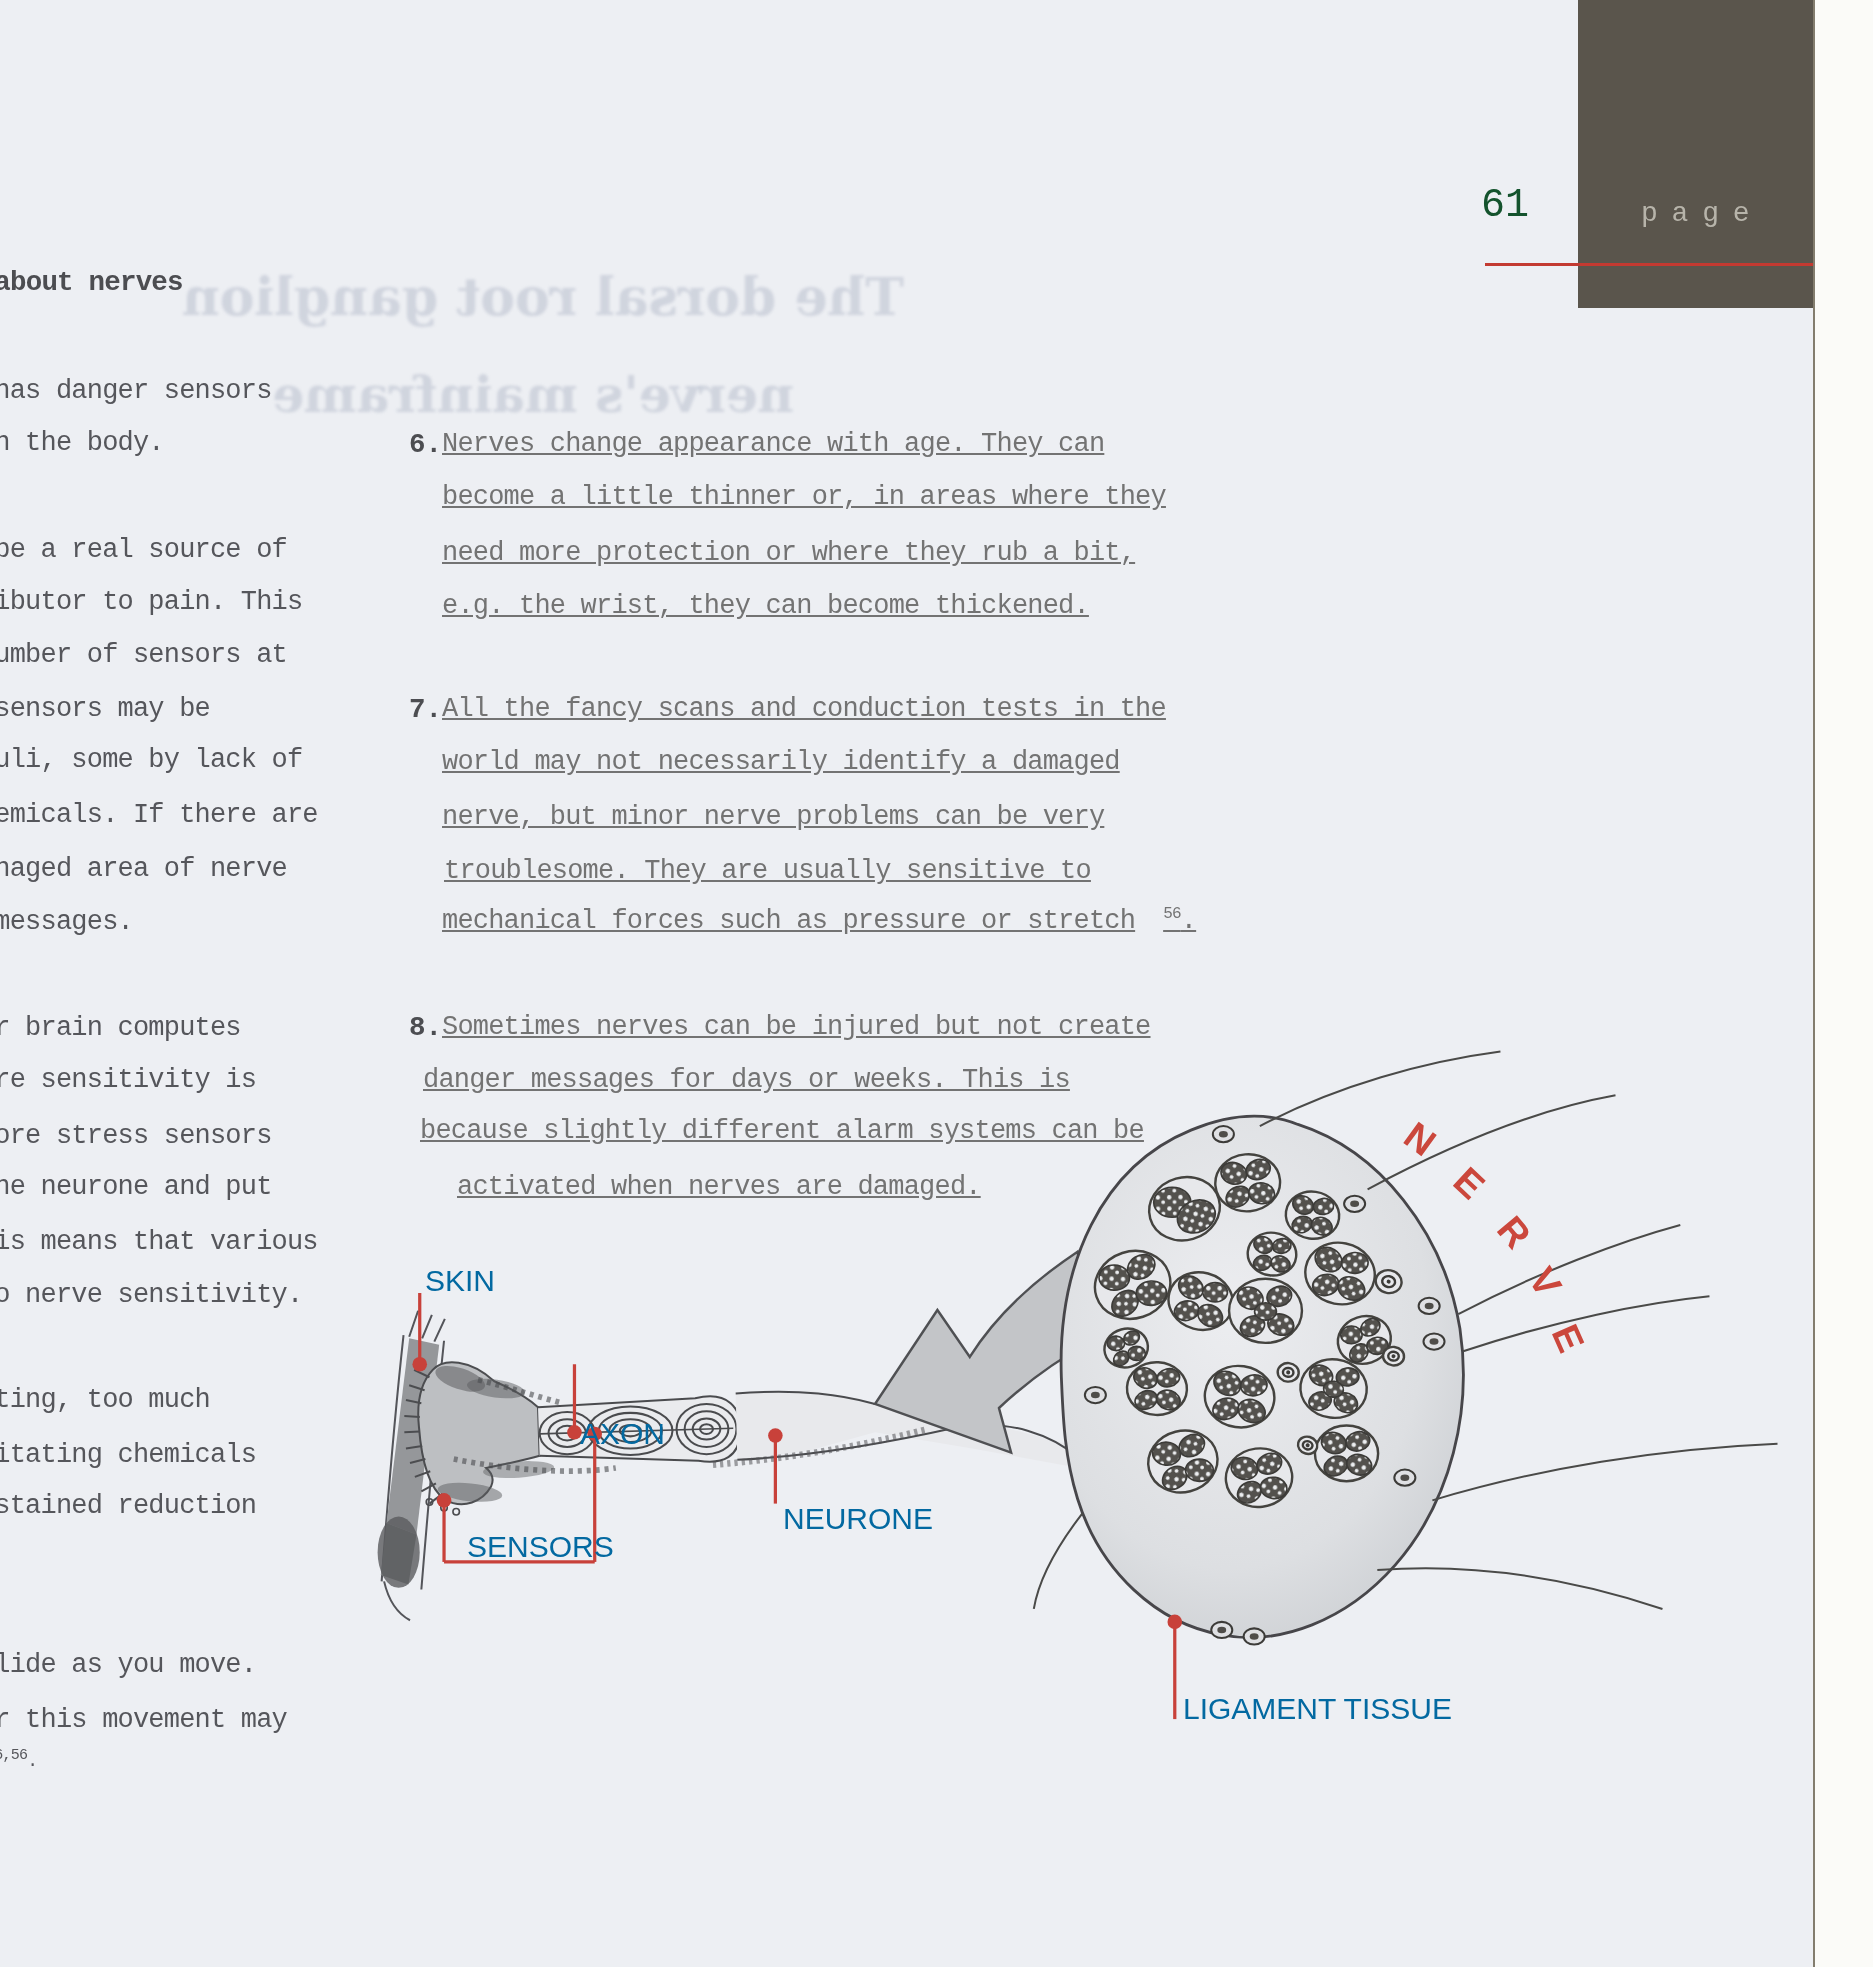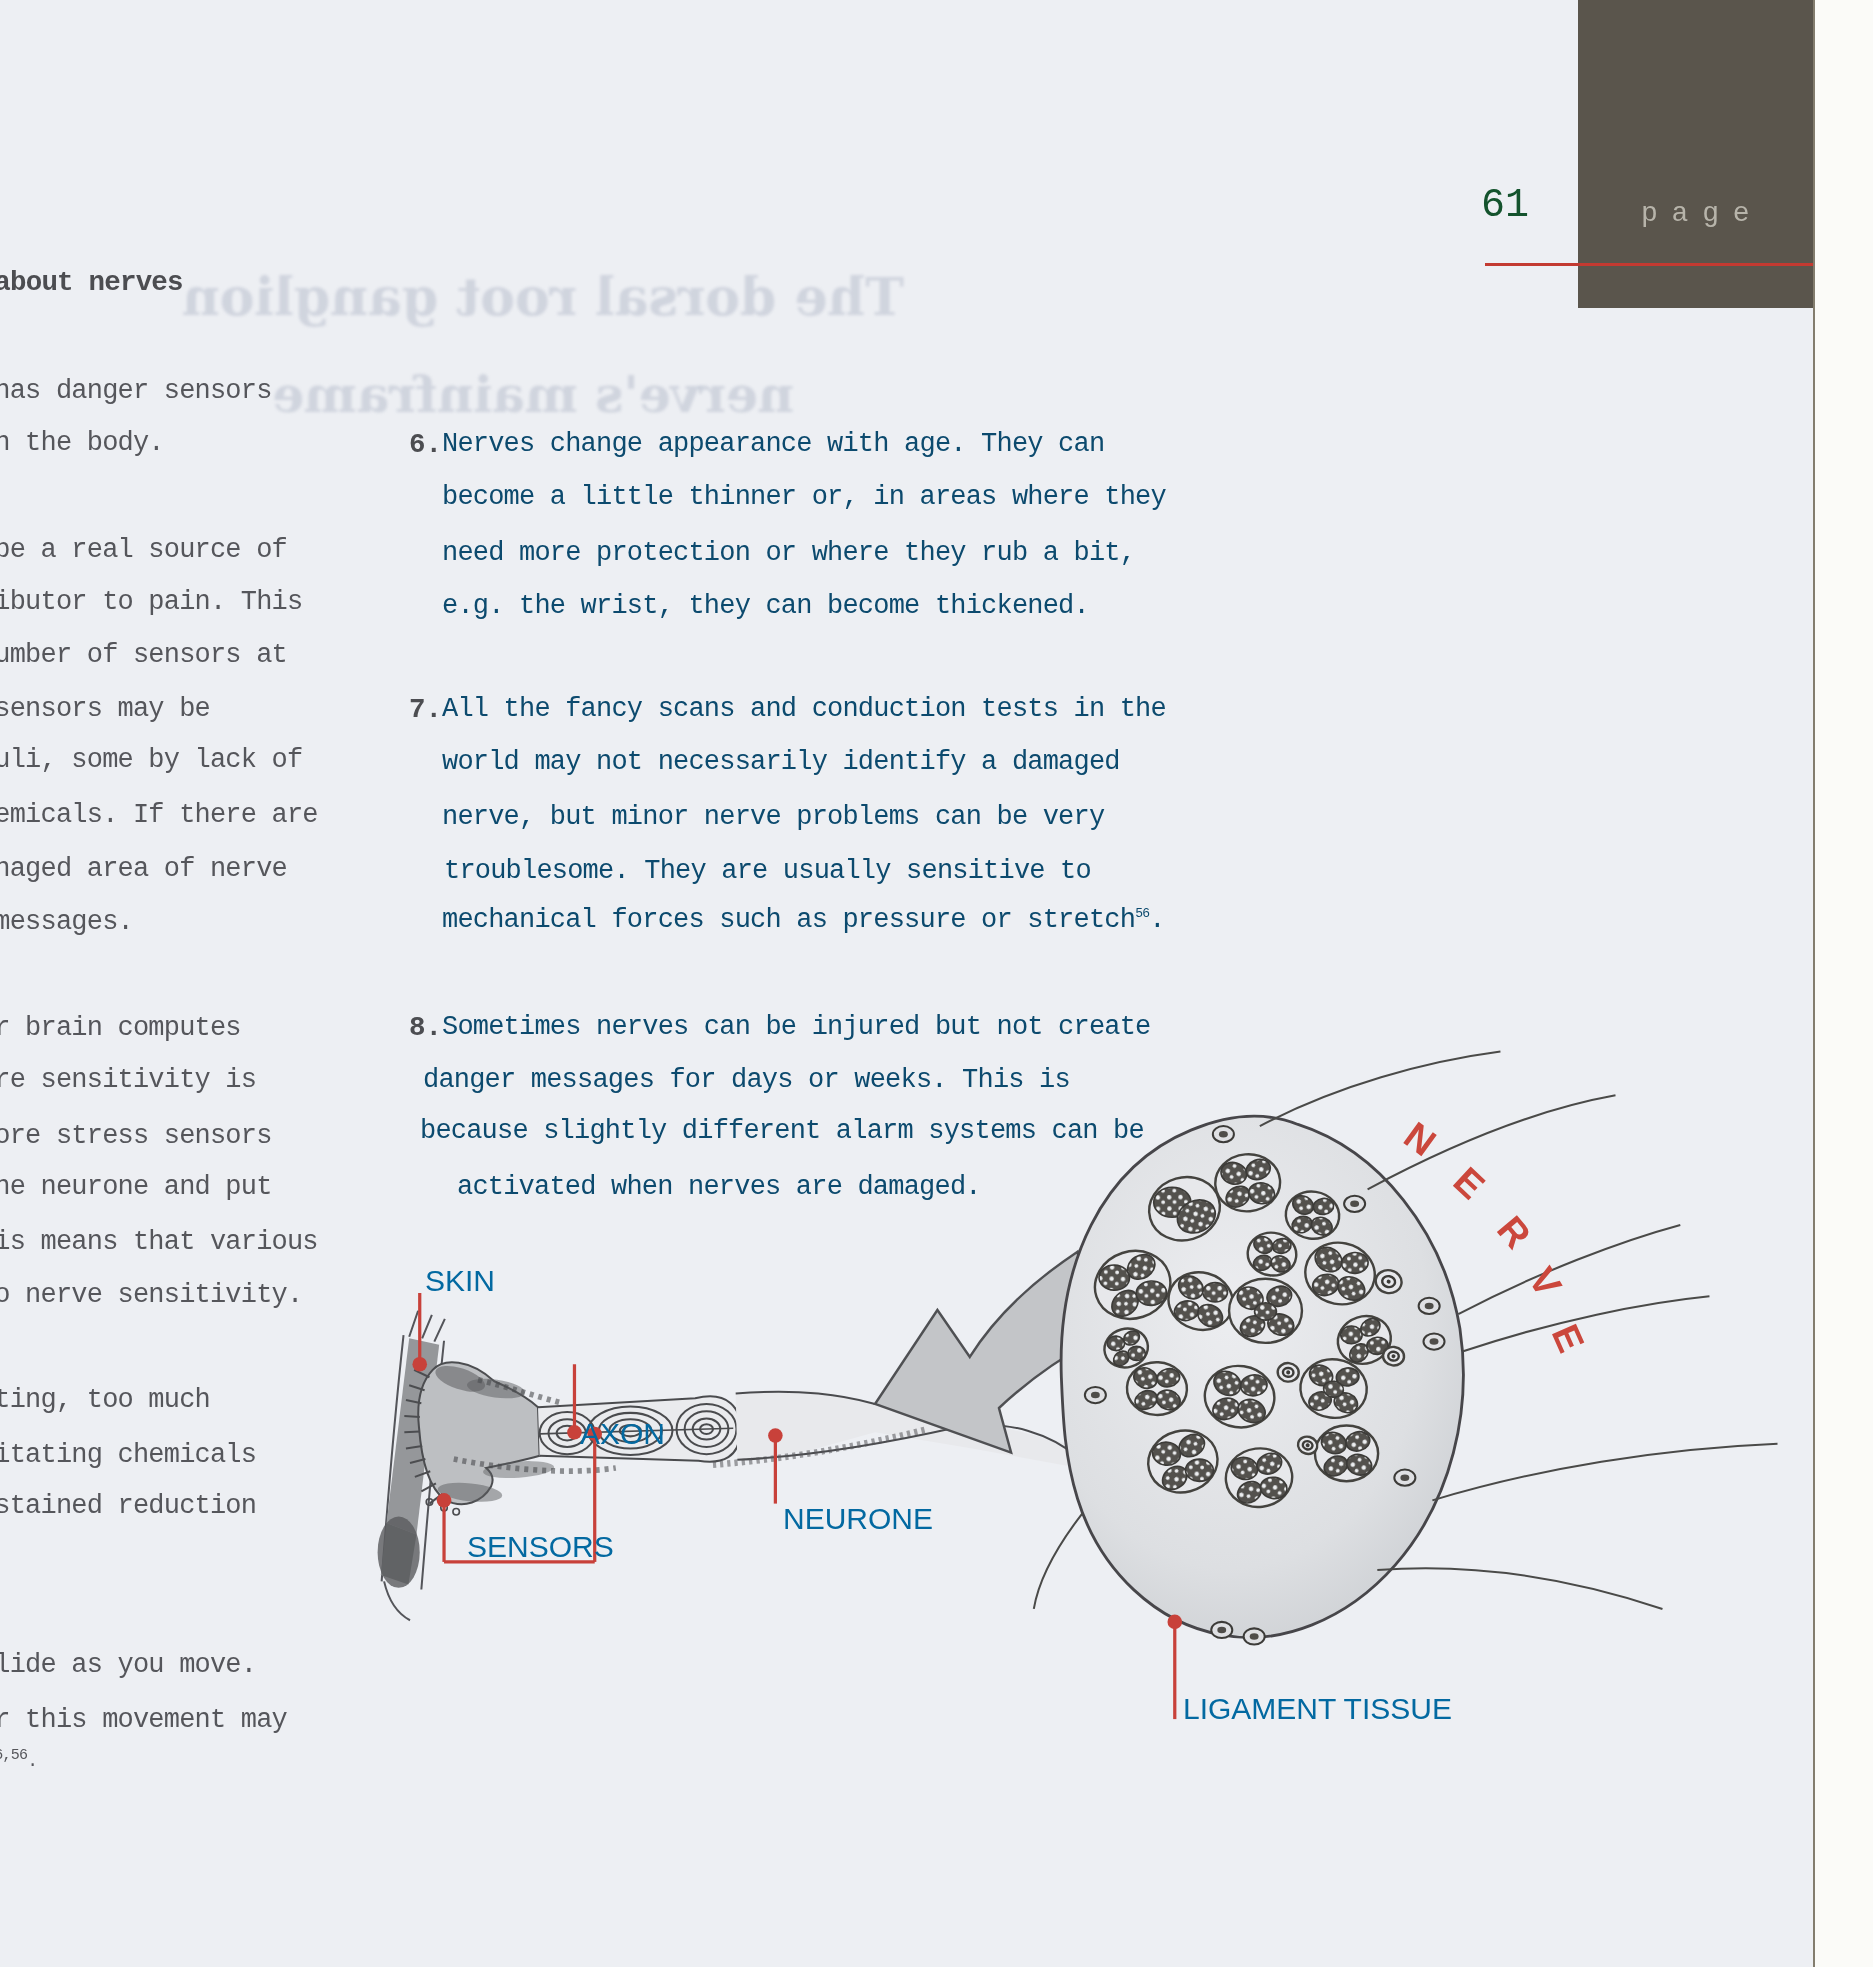--- a/index.html
+++ b/index.html
@@ -1,22 +1,22 @@
 <!DOCTYPE html>
 <html style="font-size:13px"><head>
 <meta charset="utf-8">
 <style>
   html,body{margin:0;padding:0;background:#dcdee2;}
   #scan{position:relative;width:1874px;height:1967px;background:#edeff3;overflow:hidden;
         font-family:"Liberation Mono", monospace;}
   .frag{position:absolute;left:-5.7px;font-size:27px;color:#55565b;white-space:nowrap;letter-spacing:-0.8px;}
   .frag.b{font-weight:bold;color:#4c4d51;font-size:27.5px;}
   .mnum{position:absolute;font-size:27.5px;font-weight:bold;color:#4c4d51;}
-  .mline{position:absolute;font-size:27px;color:#0c4a6e;white-space:nowrap;letter-spacing:-0.8px;}
-  .mline sup{font-size:13px;}
+  .mline{position:absolute;font-size:27px;color:#737373;white-space:nowrap;letter-spacing:-0.8px;text-decoration:underline;}
+  .mline sup{font-size:16px;margin-left:28px;}
   .ghost{position:absolute;transform:scaleX(-1);font-family:"DejaVu Serif",serif;font-weight:bold;
          color:rgba(142,152,176,0.30);filter:blur(1.6px);white-space:nowrap;text-align:center;}
   .dlabel{position:absolute;font-family:"Liberation Sans",sans-serif;font-size:30px;color:#0369a1;
           white-space:nowrap;letter-spacing:0px;}
   .nletter{position:absolute;font-family:"Liberation Sans",sans-serif;font-size:38px;font-weight:600;
            color:#cb473c;}
   #corner-box{position:absolute;left:1578px;top:0;width:235px;height:308px;background:#5a554c;}
   #page-edge{position:absolute;left:1813px;top:0;width:61px;height:1967px;background:#fbfbf8;
              border-left:2.4px solid #837d6e;}
   #header-rule{position:absolute;left:1485px;top:263px;width:328px;height:3.2px;background:#c33a31;}

